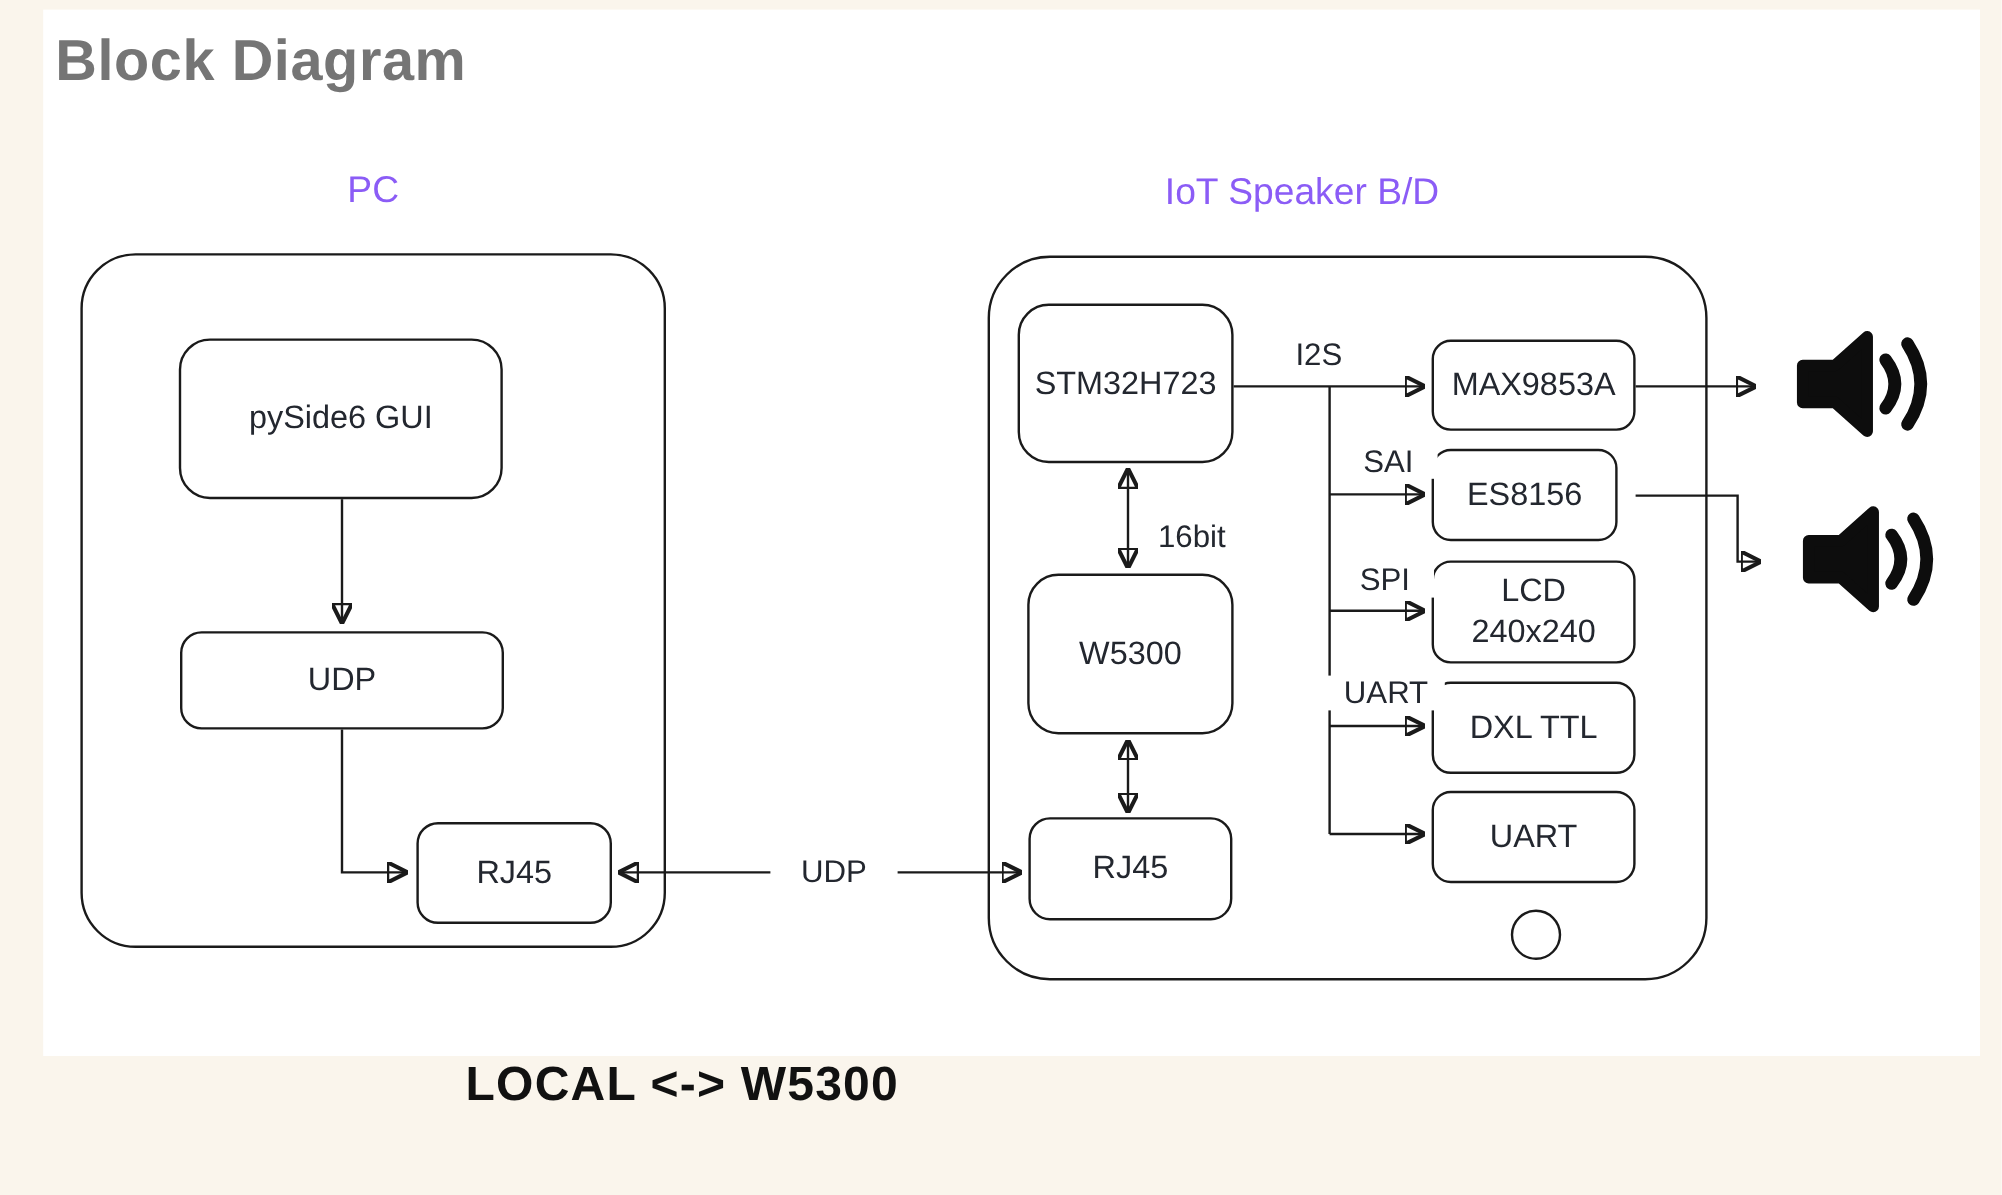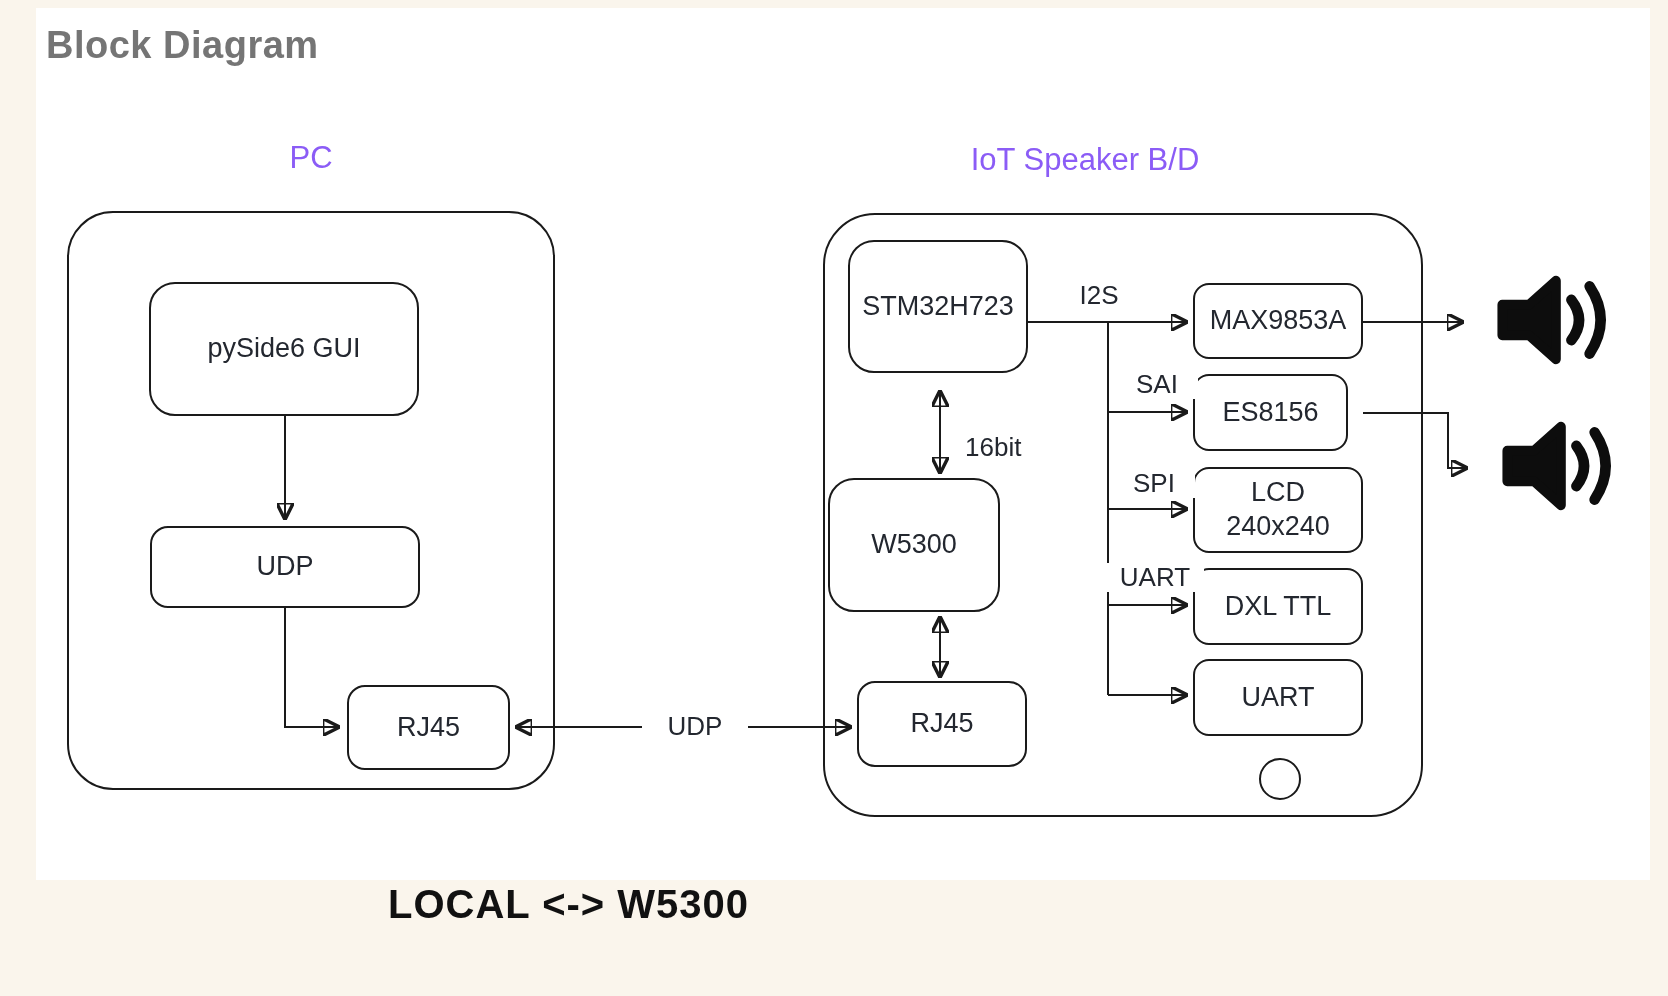--- a/index.html
+++ b/index.html
@@ -9,21 +9,21 @@
     font-family:"Liberation Sans","DejaVu Sans",sans-serif;
     position:relative;overflow:hidden;
     color:#222;
   }
   .panel{
     position:absolute;left:36px;top:8px;width:1614px;height:872px;
     background:#ffffff;
   }
   .page-title{
     position:absolute;left:46px;top:24px;
-    font-size:38px;font-weight:bold;color:#757575;
+    font-size:48px;font-weight:bold;color:#757575;
     letter-spacing:0.5px;
   }
   .stage{position:absolute;left:0;top:0;width:1668px;height:996px;}
   .group-label{
     position:absolute;font-size:31px;color:#8b5cf6;text-align:center;
   }
   .container{
     position:absolute;background:#ffffff;border:2px solid #1a1a1a;
     box-sizing:border-box;
   }
@@ -90,24 +90,24 @@
   <div class="node" style="left:149px;top:282px;width:270px;height:134px;border-radius:26px;">
     <span>pySide6 GUI</span>
   </div>
   <div class="node" style="left:150px;top:526px;width:270px;height:82px;border-radius:18px;">
     <span>UDP</span>
   </div>
   <div class="node" style="left:347px;top:685px;width:163px;height:85px;border-radius:18px;">
     <span>RJ45</span>
   </div>
 
-  <div class="node" style="left:848px;top:240px;width:180px;height:133px;border-radius:26px;">
+  <div class="node" style="left:848px;top:253px;width:180px;height:133px;border-radius:26px;">
     <span>STM32H723</span>
   </div>
-  <div class="node" style="left:828px;top:478px;width:172px;height:134px;border-radius:26px;">
+  <div class="node" style="left:856px;top:478px;width:172px;height:134px;border-radius:26px;">
     <span>W5300</span>
   </div>
   <div class="node" style="left:857px;top:681px;width:170px;height:86px;border-radius:18px;">
     <span>RJ45</span>
   </div>
   <div class="node" style="left:1193px;top:283px;width:170px;height:76px;border-radius:16px;">
     <span>MAX9853A</span>
   </div>
   <div class="node" style="left:1193px;top:374px;width:155px;height:77px;border-radius:16px;">
     <span>ES8156</span>

